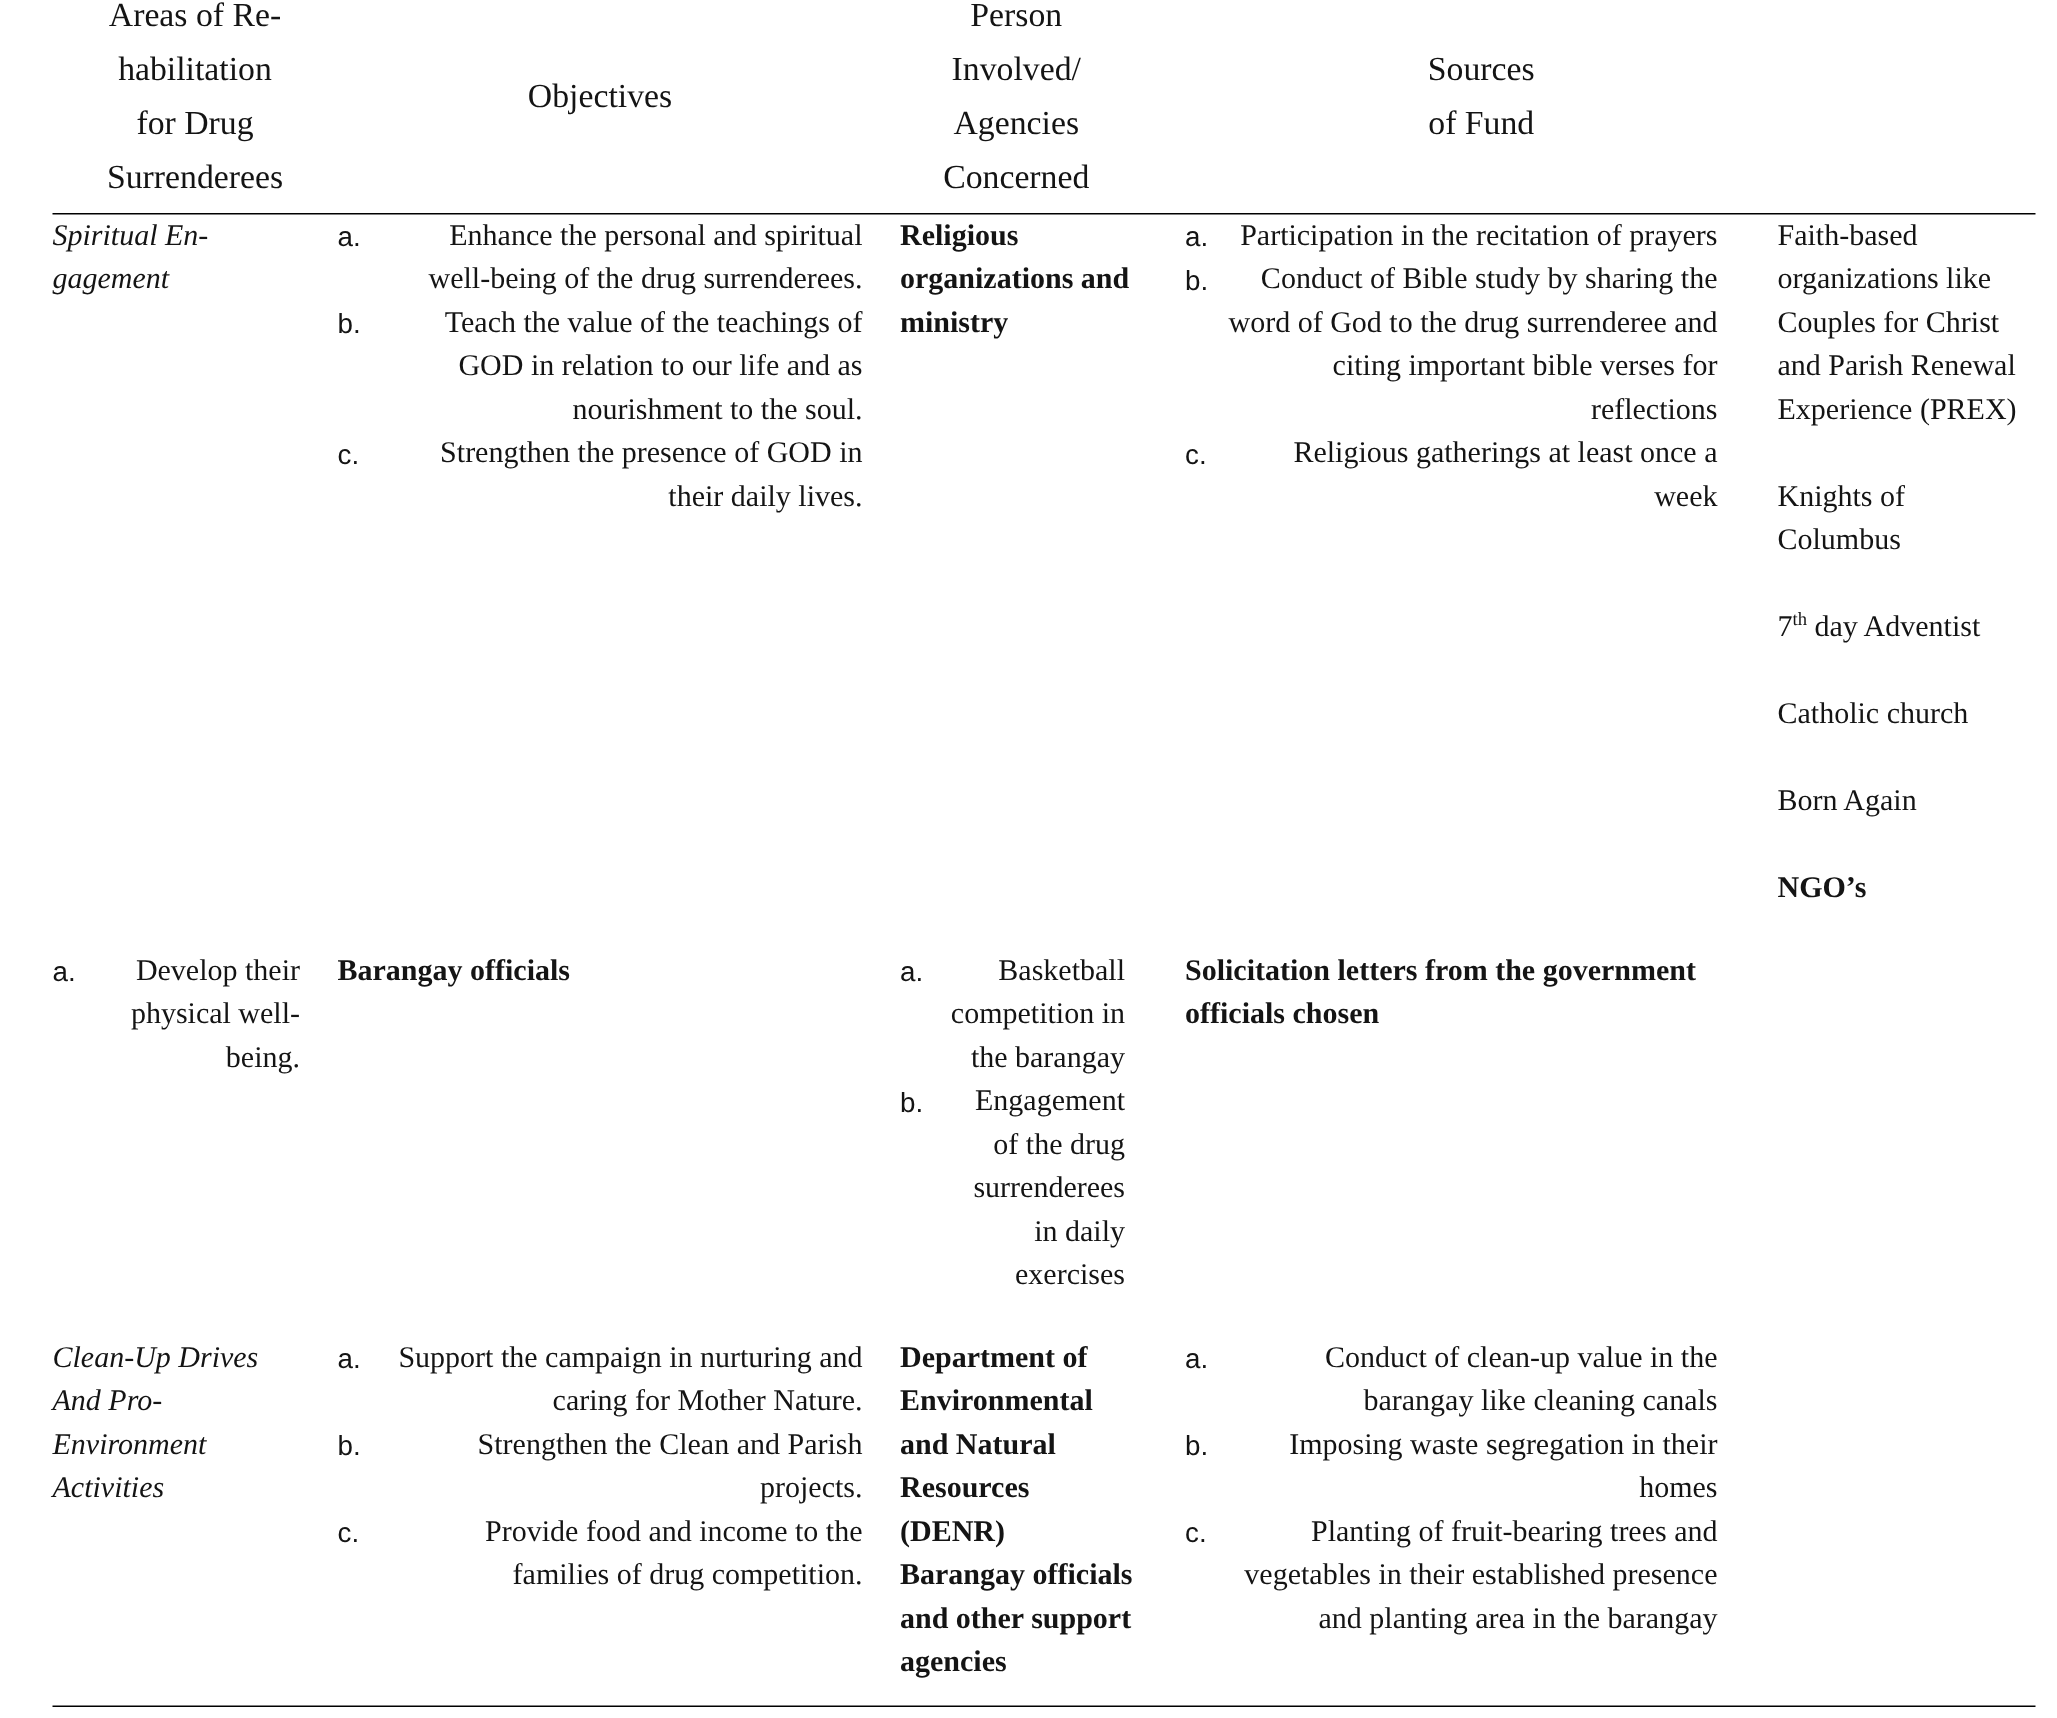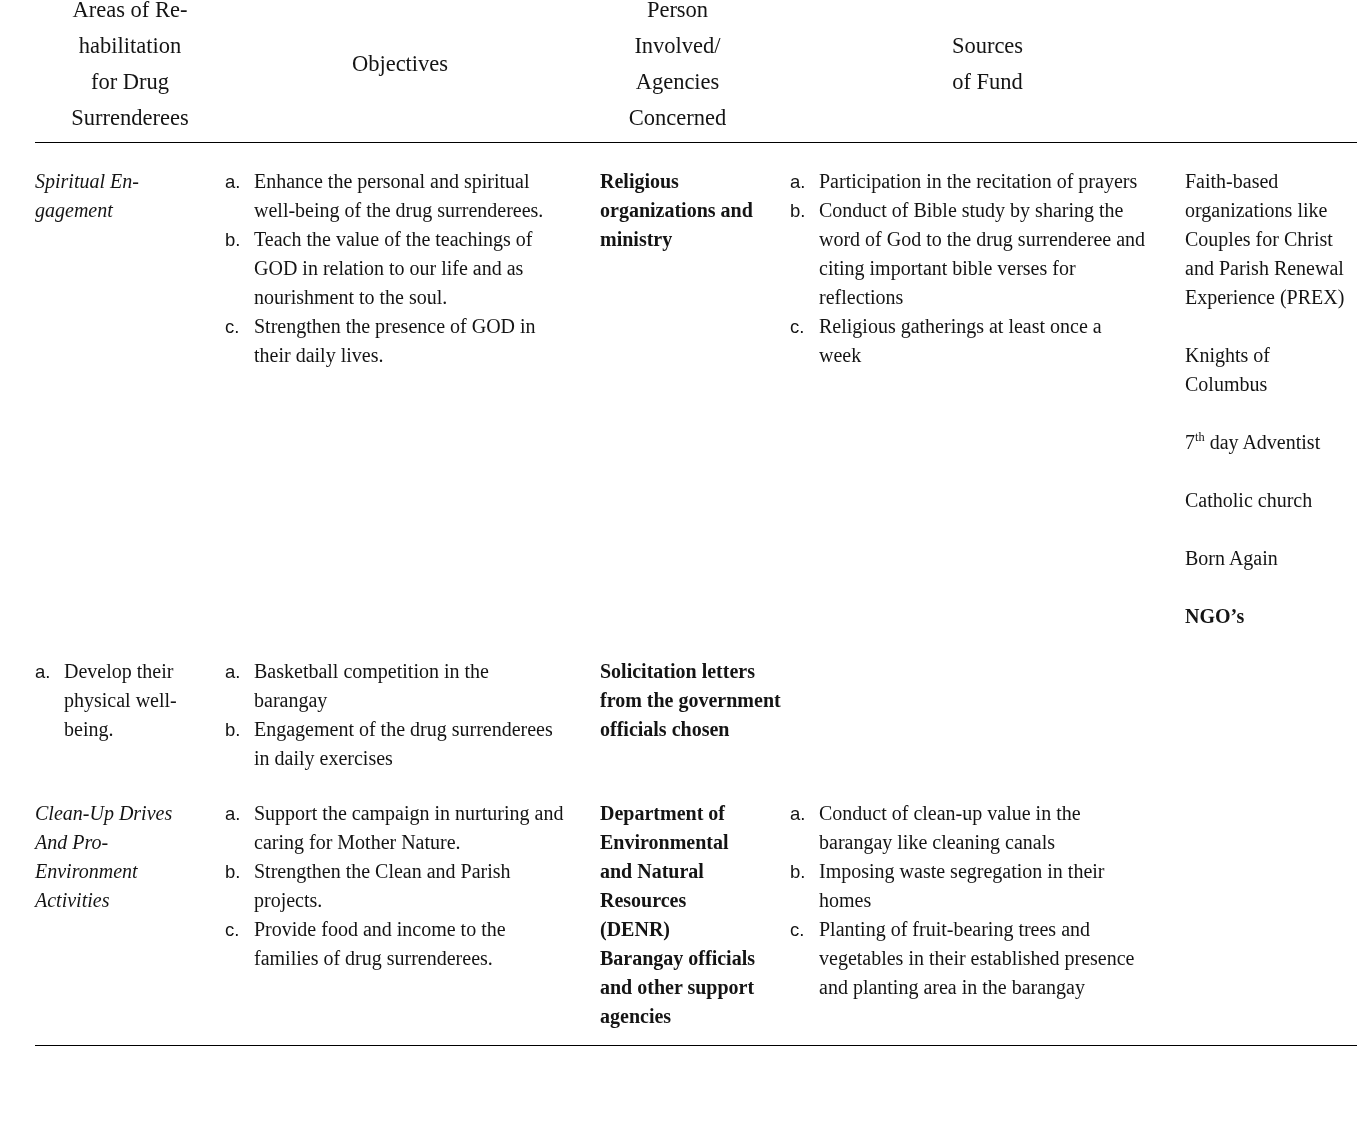--- a/index.html
+++ b/index.html
@@ -18,34 +18,34 @@
   .col-strategies { padding-right: 40px; }
 
   .thead { align-items: center; min-height: 150px; padding-bottom: 6px; }
   .th {
     font-size: 22.5px; line-height: 36px; text-align: center;
     align-self: center;
   }
 
   .rule { border: none; border-top: 1.6px solid #000; height: 0; }
 
-  .tbody { margin-top: 24px; }
+  .tbody { margin-top: 0; }
   .row { margin-bottom: 26px; }
   .row:last-child { margin-bottom: 14px; }
 
   .cell { font-size: 20px; line-height: 29px; }
   .area { font-style: italic; }
 
   .item { display: flex; align-items: flex-start; }
   .marker {
     flex: none; width: 29px;
     font-family: "Liberation Sans", "DejaVu Sans", sans-serif;
     font-size: 18.5px; line-height: 29px;
   }
-  .itext { flex: 1; }
+  .itext { flex: 1; text-align: right; }
 
   .para { margin-bottom: 29px; }
   .para:last-child { margin-bottom: 0; font-weight: bold; }
 
   sup { font-size: 0.62em; vertical-align: super; line-height: 0; }
 </style>
 </head>
 <body>
 
 <div class="page">
@@ -99,20 +99,23 @@
           <div class="para">NGO’s</div>
         </div>
       </div>
       <div class="grid row">
         <div class="cell col-objectives">
           <div class="item">
             <span class="marker">a.</span>
             <span class="itext">Develop their physical well-being.</span>
           </div>
         </div>
+        <div class="cell col-person">
+          <div class="para">Barangay officials</div>
+        </div>
         <div class="cell col-strategies">
           <div class="item">
             <span class="marker">a.</span>
             <span class="itext">Basketball competition in the barangay</span>
           </div>
           <div class="item">
             <span class="marker">b.</span>
             <span class="itext">Engagement of the drug surrenderees in daily exercises</span>
           </div>
         </div>
@@ -126,21 +129,21 @@
           <div class="item">
             <span class="marker">a.</span>
             <span class="itext">Support the campaign in nurturing and caring for Mother Nature.</span>
           </div>
           <div class="item">
             <span class="marker">b.</span>
             <span class="itext">Strengthen the Clean and Parish projects.</span>
           </div>
           <div class="item">
             <span class="marker">c.</span>
-            <span class="itext">Provide food and income to the families of drug surrenderees.</span>
+            <span class="itext">Provide food and income to the families of drug competition.</span>
           </div>
         </div>
         <div class="cell col-person">
           <div class="para">Department of Environmental and Natural Resources (DENR) Barangay officials and other support agencies</div>
         </div>
         <div class="cell col-strategies">
           <div class="item">
             <span class="marker">a.</span>
             <span class="itext">Conduct of clean-up value in the barangay like cleaning canals</span>
           </div>

